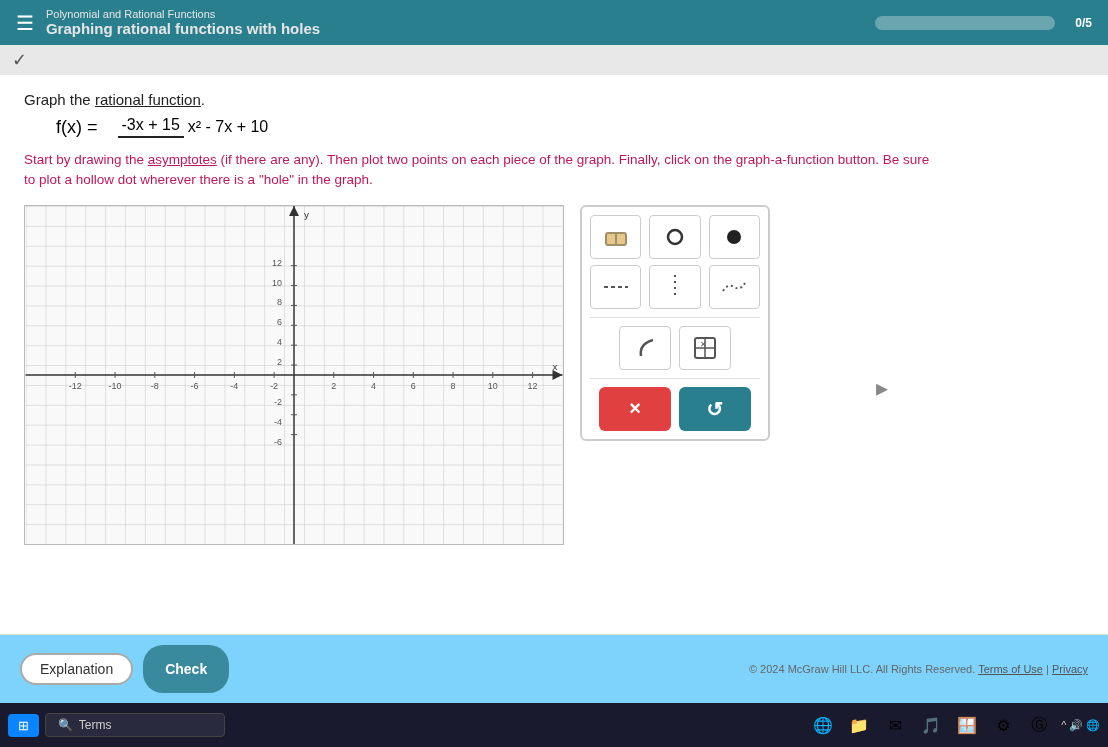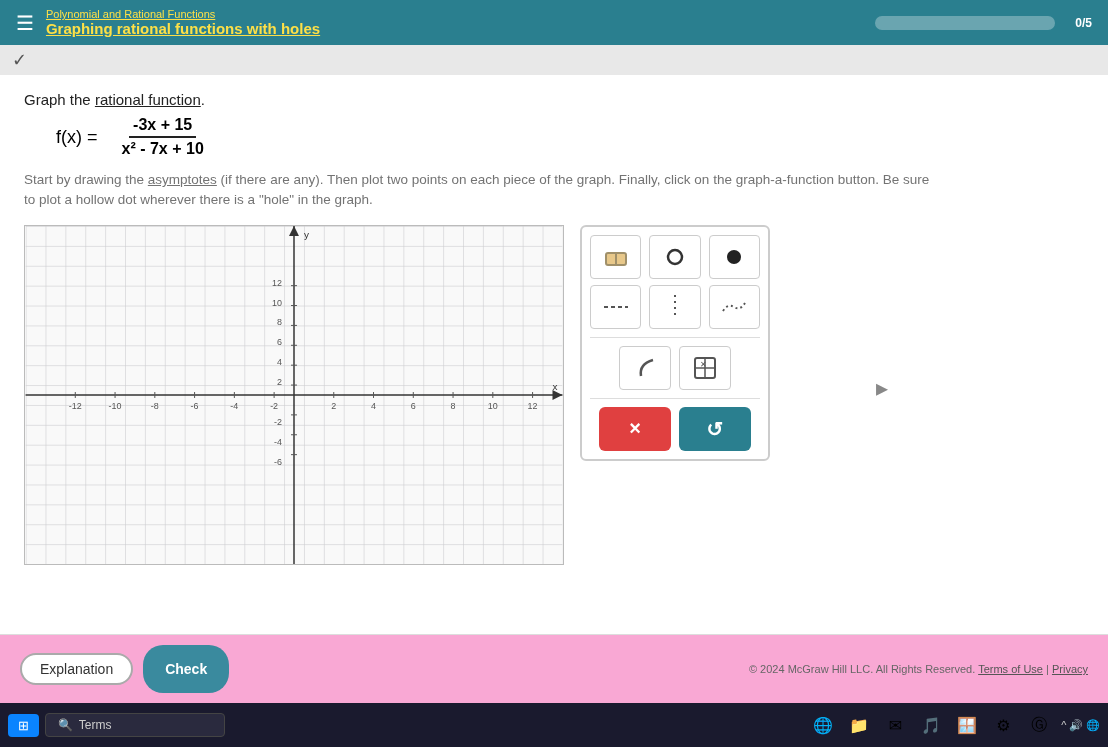--- a/index.html
+++ b/index.html
@@ -12,22 +12,21 @@
       display: flex;
       align-items: center;
       gap: 12px;
     }
     .header-menu-icon {
       color: white;
       font-size: 20px;
       cursor: pointer;
     }
     .header-text {
-      color: #fde047;
-      text-decoration: underline;
+      color: #e5e5e5;
     }
     .header-text .subtitle {
       font-size: 11px;
       font-weight: normal;
     }
     .header-text .title {
       font-size: 15px;
       font-weight: bold;
     }
     .header-progress {
@@ -83,38 +82,36 @@
 
     .formula-block {
       margin: 8px 0 12px 32px;
       font-size: 18px;
       display: flex;
       align-items: center;
       gap: 20px;
     }
     .fraction {
       display: inline-flex;
-      flex-direction: column;
-      align-items: center;
+      flex-direction: row;
       vertical-align: middle;
-      font-weight: bold;
     }
     .fraction .numerator {
       border-bottom: 2px solid #222;
       padding: 0 4px 2px;
       font-size: 16px;
     }
     .fraction .denominator {
       padding: 2px 4px 0;
       font-size: 16px;
     }
 
     .instruction-text {
       font-size: 13.5px;
-      color: #737373;
+      color: #be185d;
       line-height: 1.5;
       margin-bottom: 14px;
       max-width: 920px;
     }
     .instruction-text u { text-decoration: underline; }
 
     
     .graph-area {
       display: flex;
       gap: 16px;
@@ -205,21 +202,21 @@
       color: #888;
       pointer-events: none;
     }
 
     
     .bottom-bar {
       position: absolute;
       bottom: 44px;
       left: 0;
       right: 0;
-      background: #f9a8d4;
+      background: #7dd3fc;
       padding: 10px 20px;
       display: flex;
       align-items: center;
       gap: 10px;
       border-top: 1px solid #ddd;
     }
     .explanation-btn {
       background: white;
       border: 2px solid #aaa;
       border-radius: 20px;

